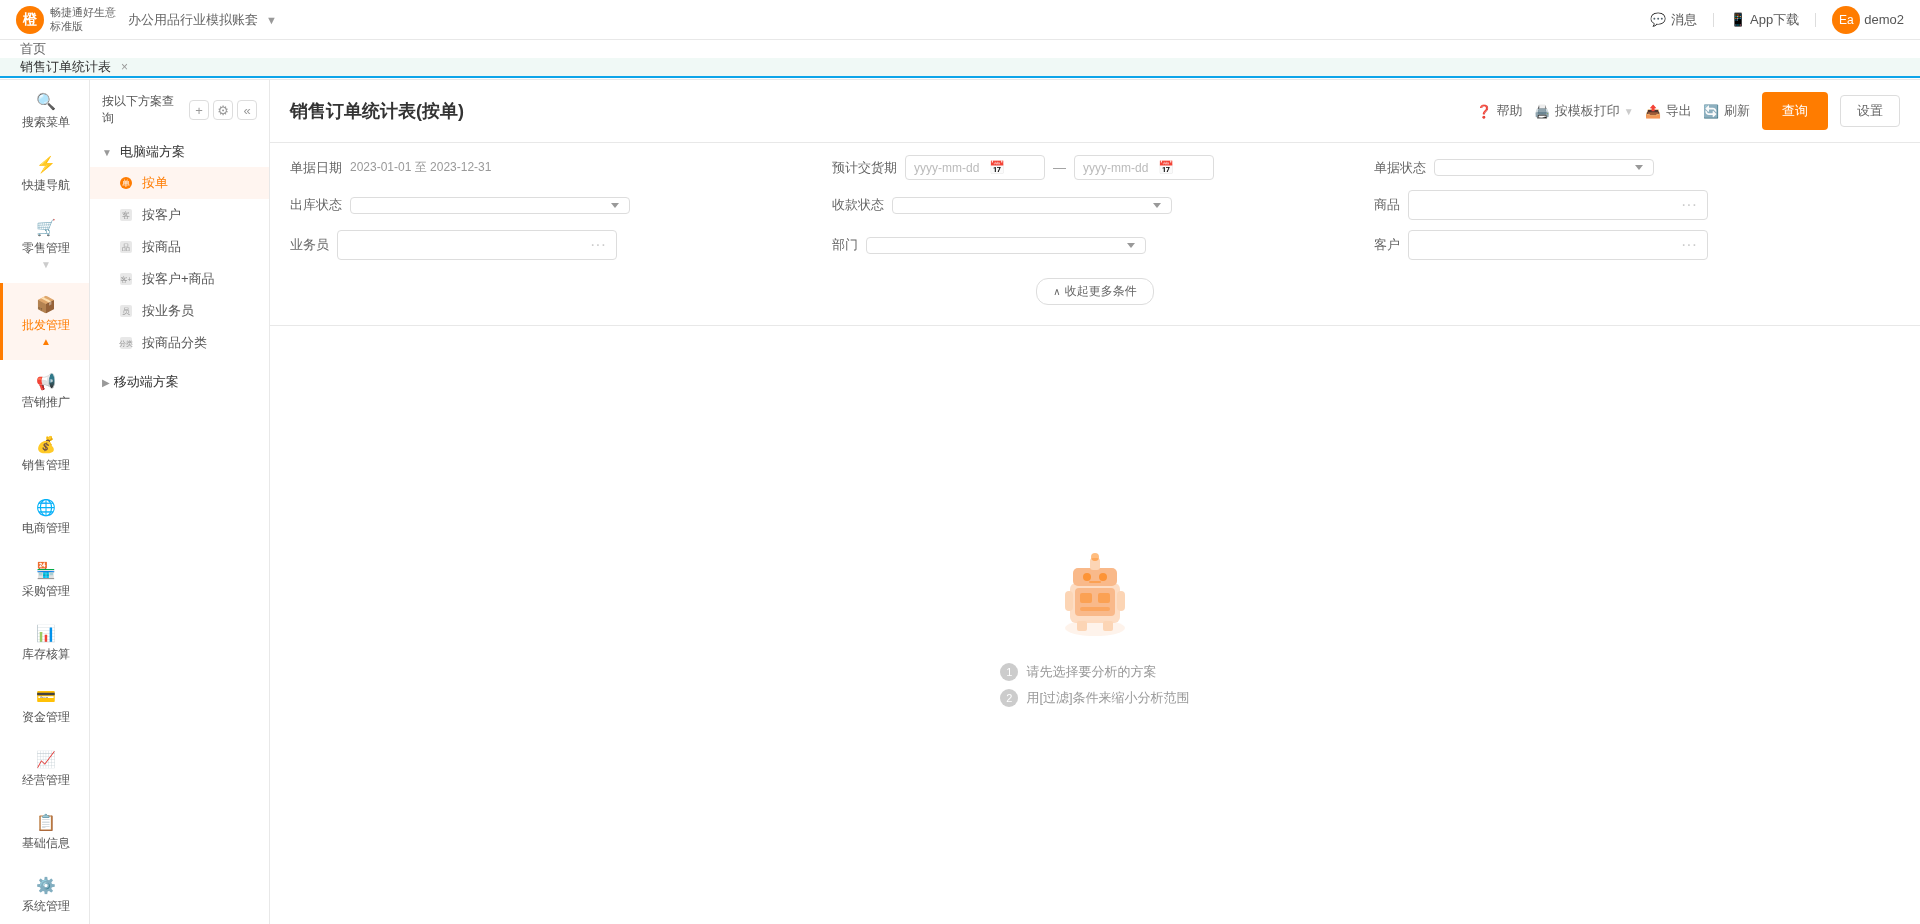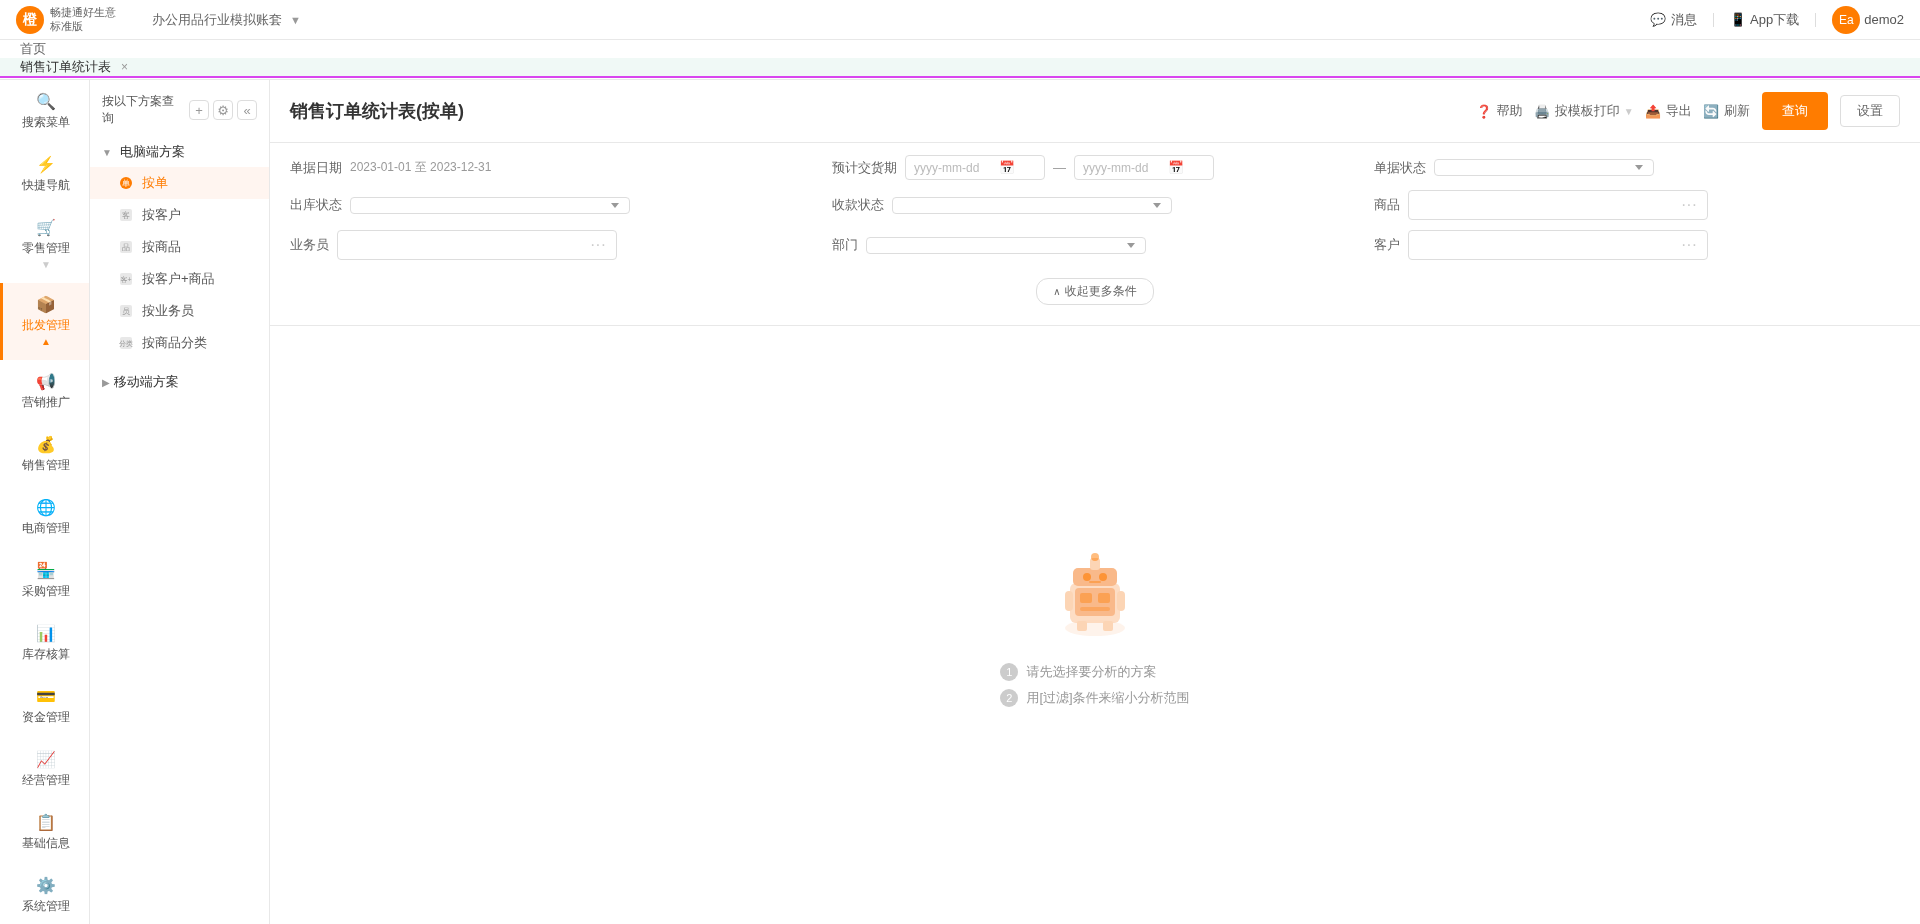--- a/index.html
+++ b/index.html
@@ -4,31 +4,31 @@
   <style>
     * { box-sizing: border-box; margin: 0; padding: 0; }
     body { font-family: "Microsoft YaHei", "PingFang SC", sans-serif; font-size: 13px; background: #f5f5f5; color: #333; display: flex; flex-direction: column; height: 100vh; overflow: hidden; }
 
     
     .top-header { height: 40px; background: #fff; display: flex; align-items: center; padding: 0 16px; border-bottom: 1px solid #e8e8e8; justify-content: space-between; }
     .top-header-left { display: flex; align-items: center; gap: 8px; }
     .logo-area { display: flex; align-items: center; gap: 6px; }
     .logo-icon { width: 28px; height: 28px; background: #ff7c00; border-radius: 50%; display: flex; align-items: center; justify-content: center; color: #fff; font-size: 14px; font-weight: bold; }
     .logo-text { font-size: 11px; color: #666; line-height: 1.2; }
-    .breadcrumb-area { display: flex; align-items: center; gap: 8px; margin-left: 28px; }
+    .breadcrumb-area { display: flex; align-items: center; gap: 8px; margin-left: 4px; }
     .breadcrumb-text { color: #666; font-size: 13px; }
     .breadcrumb-arrow { color: #ccc; }
     .top-header-right { display: flex; align-items: center; gap: 16px; }
     .top-right-item { display: flex; align-items: center; gap: 4px; color: #555; font-size: 13px; cursor: pointer; }
     .avatar { width: 28px; height: 28px; border-radius: 50%; background: #ff7c00; display: flex; align-items: center; justify-content: center; color: #fff; font-size: 12px; overflow: hidden; }
 
     
     .tab-bar { height: 40px; background: #fff; display: flex; align-items: stretch; border-bottom: 1px solid #e8e8e8; flex-direction: column; }
     .tab-item { padding: 0 20px; display: flex; align-items: center; gap: 6px; cursor: pointer; font-size: 13px; color: #666; border-bottom: 2px solid transparent; }
-    .tab-item.active { color: #333; background: #f0f9f6; border-bottom: 2px solid #d946ef; }
+    .tab-item.active { color: #333; background: #f0f9f6; border-bottom: 2px solid #0ea5e9; }
     .tab-close { color: #999; font-size: 12px; margin-left: 4px; }
     .tab-home { padding: 0 20px; display: flex; align-items: center; color: #666; font-size: 13px; cursor: pointer; }
     .tab-bar-right { margin-left: auto; display: flex; align-items: center; padding: 0 12px; gap: 8px; }
     .tab-bar-icon { color: #999; cursor: pointer; font-size: 14px; }
 
     
     .main-layout { display: flex; flex: 1; overflow: hidden; }
 
     
     .sidebar { width: 90px; background: #fff; border-right: 1px solid #e8e8e8; display: flex; flex-direction: column; overflow-y: auto; flex-shrink: 0; }
@@ -72,21 +72,21 @@
     .filter-row { display: flex; align-items: center; gap: 16px; margin-bottom: 10px; flex-wrap: wrap; }
     .filter-row:last-child { margin-bottom: 0; }
     .filter-label { color: #666; font-size: 13px; white-space: nowrap; flex-shrink: 0; }
     .filter-date-group { display: flex; align-items: center; gap: 6px; }
     .date-quick-btn { padding: 3px 10px; border-radius: 12px; border: 1px solid #ddd; background: #fff; font-size: 12px; cursor: pointer; color: #555; }
     .date-quick-btn.active { background: #ff7c00; color: #fff; border-color: #ff7c00; }
     .date-range-text { font-size: 12px; color: #999; }
     .filter-select { display: flex; align-items: center; border: 1px solid #ddd; border-radius: 4px; padding: 5px 10px; background: #fff; cursor: pointer; min-width: 160px; justify-content: space-between; font-size: 13px; color: #999; }
     .filter-input { display: flex; align-items: center; border: 1px solid #ddd; border-radius: 4px; padding: 5px 10px; background: #fff; cursor: pointer; min-width: 200px; justify-content: space-between; font-size: 13px; color: #999; }
     .filter-dots { color: #ccc; font-size: 16px; }
-    .filter-date-input { display: flex; align-items: center; border: 1px solid #ddd; border-radius: 4px; padding: 4px 8px; background: #fff; min-width: 140px; font-size: 12px; color: #bbb; gap: 20px; }
+    .filter-date-input { display: flex; align-items: center; border: 1px solid #ddd; border-radius: 4px; padding: 4px 8px; background: #fff; min-width: 140px; font-size: 12px; color: #bbb; gap: 10px; }
     .filter-row-item { display: flex; align-items: center; gap: 8px; flex: 1; min-width: 260px; }
     .dash { color: #999; }
 
     
     .collapse-row { display: flex; justify-content: center; padding: 8px; background: #fff; }
     .collapse-btn { display: flex; align-items: center; gap: 4px; color: #666; font-size: 12px; cursor: pointer; border: 1px solid #ddd; border-radius: 12px; padding: 4px 16px; background: #fff; }
 
     
     .empty-state { flex: 1; display: flex; flex-direction: column; align-items: center; justify-content: center; background: #fff; }
     .empty-icon { width: 100px; height: 100px; margin-bottom: 20px; }

